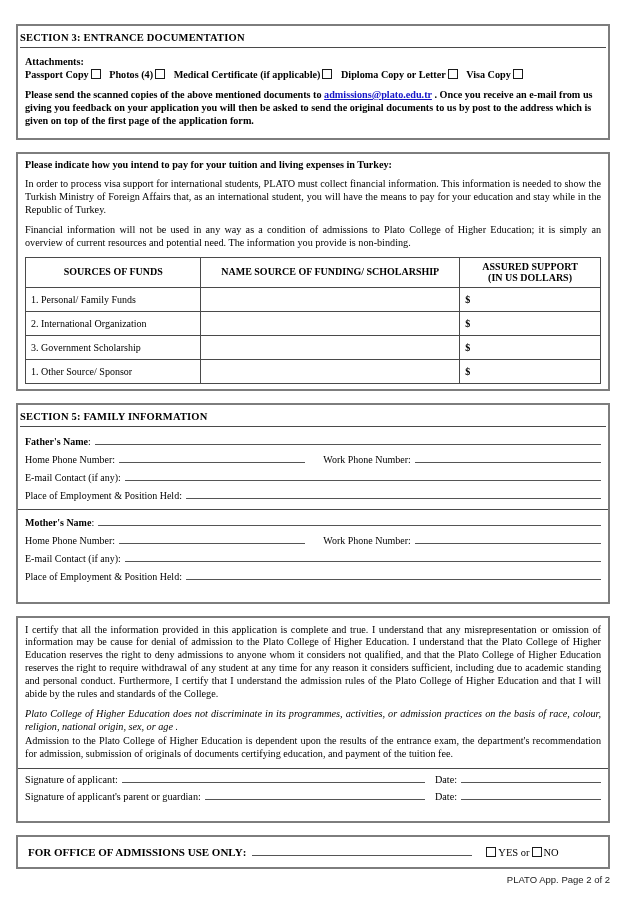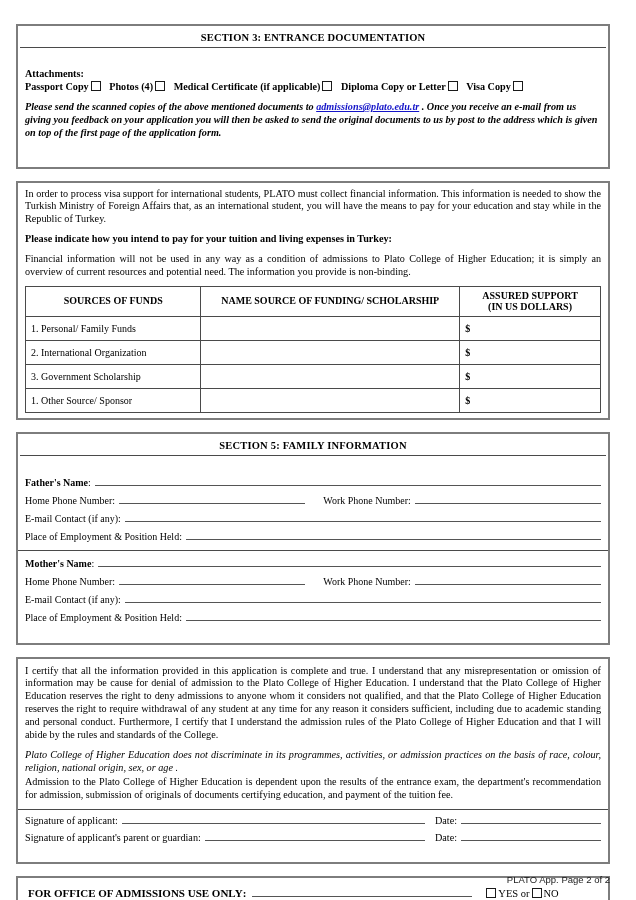--- a/index.html
+++ b/index.html
@@ -24,39 +24,38 @@
 
   
   .section {
     border: 2px solid #7d7d7d;
     background: #ffffff;
     box-sizing: border-box;
     margin-bottom: 12px;
   }
   .section-header {
     border-bottom: 1px solid #4a4a4a;
-    text-align: center;
     font-weight: bold;
     font-size: 10.5px;
     letter-spacing: 0.2px;
     padding: 4px 0 4px 0;
-    margin: 2px 2px 12px 2px;
+    margin: 2px 2px 0 2px;
     box-sizing: border-box;
   }
   .section-body {
     padding: 5px 7px 7px 7px;
     box-sizing: border-box;
   }
 
   p.blk {
     margin: 0 0 7px 0;
     font-size: 10.2px;
     line-height: 1.26;
   }
-  p.blk:last-child { margin-bottom: 8px; font-style: italic; }
+  p.blk:last-child { margin-bottom: 0; }
   .bold { font-weight: bold; }
   .just { text-align: justify; }
   .ital { font-style: italic; }
 
   
   .cbox {
     display: inline-block;
     width: 8px;
     height: 8px;
     border: 1.4px solid #1a1a1a;
@@ -195,37 +194,37 @@
     color: #1a1a1a;
   }
 </style>
 </head>
 <body>
 
 <div class="page">
 
   <div class="section" style="margin-top:24px;">
     <div class="section-header">SECTION 3: ENTRANCE DOCUMENTATION</div>
-    <div class="section-body" style="padding-top:8px;padding-bottom:19px;">
+    <div class="section-body" style="padding-top:8px;padding-bottom:10px;">
       <div class="attach-line" style="margin-bottom:2px;">Attachments:</div>
       <div class="attach-line" style="margin-bottom:9px;">
         <span class="item"><span>Passport Copy</span><span class="cbox"></span></span>
         <span class="item"><span>Photos (4)</span><span class="cbox"></span></span>
         <span class="item"><span>Medical Certificate (if applicable)</span><span class="cbox"></span></span>
         <span class="item"><span>Diploma Copy or Letter</span><span class="cbox"></span></span>
         <span class="item"><span>Visa Copy</span><span class="cbox"></span></span>
       </div>
       <p class="blk bold"><span>Please send the scanned copies of the above mentioned documents to </span><a class="mail" href="#">admissions@plato.edu.tr</a><span> . Once you receive an e-mail from us giving you feedback on your application you will then be asked to send the original documents to us by post to the address which is given on top of the first page of the application form.</span></p>
     </div>
   </div>
 
   <div class="section">
     <div class="section-body" style="padding-bottom:5px;">
+      <p class="blk bold">Please indicate how you intend to pay for your tuition and living expenses in Turkey:</p>
       <p class="blk just">In order to process visa support for international students, PLATO must collect financial information.  This information is needed to show the Turkish Ministry of Foreign Affairs that, as an international student, you will have the means to pay for your education and stay while in the Republic of Turkey.</p>
-      <p class="blk bold">Please indicate how you intend to pay for your tuition and living expenses in Turkey:</p>
       <p class="blk just">Financial information will not be used in any way as a condition of admissions to Plato College of Higher Education; it is simply an overview of current resources and potential need.  The information you provide is non-binding.</p>
 
       <table class="funds">
         <colgroup>
             <col style="width:30.5%">
             <col style="width:45%">
             <col style="width:24.5%">
           </colgroup>
         <thead>
           <tr>

